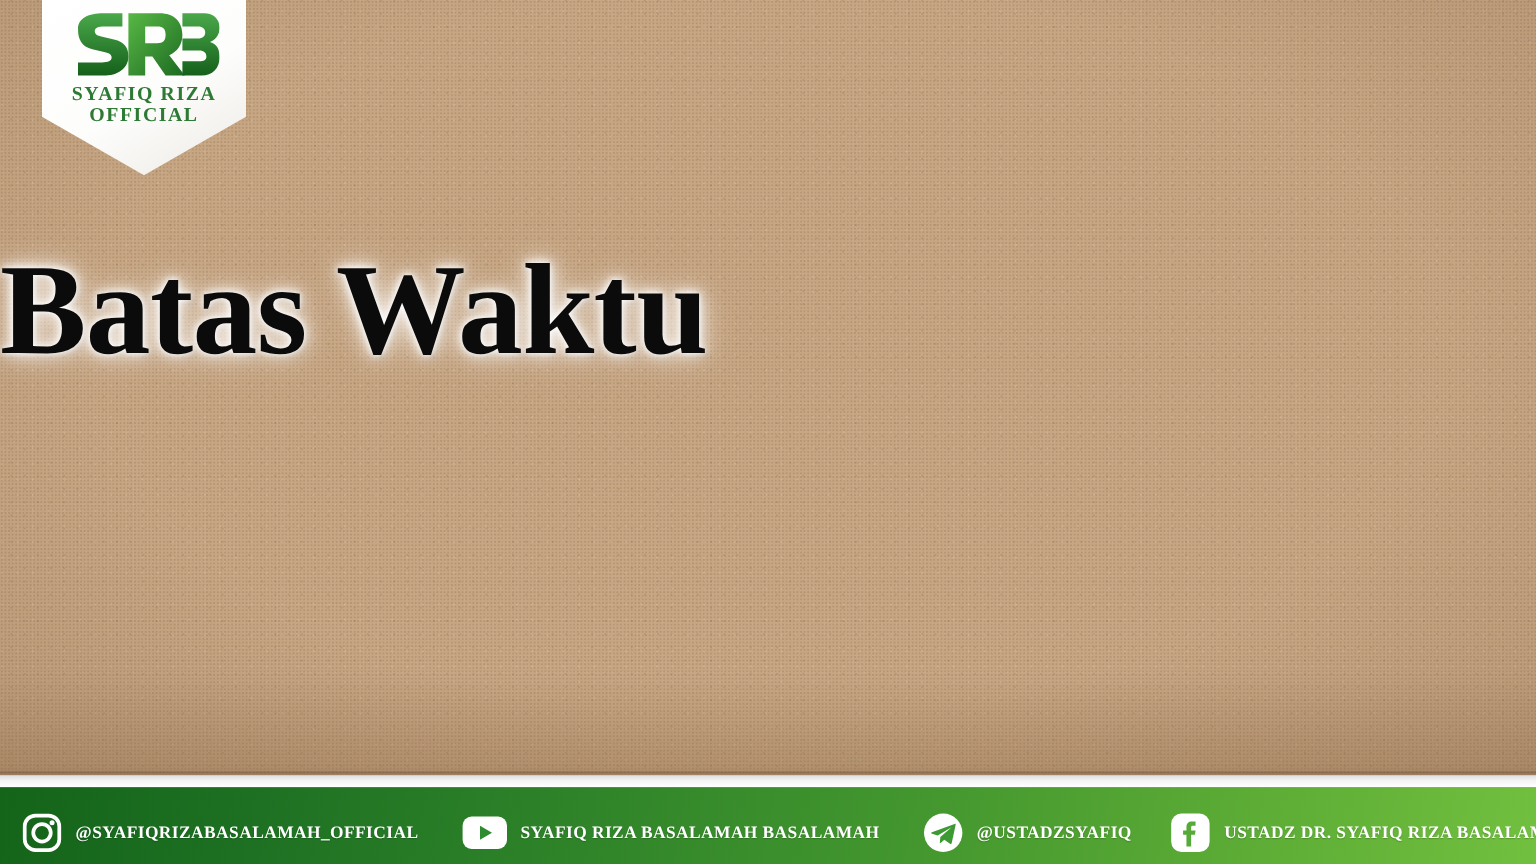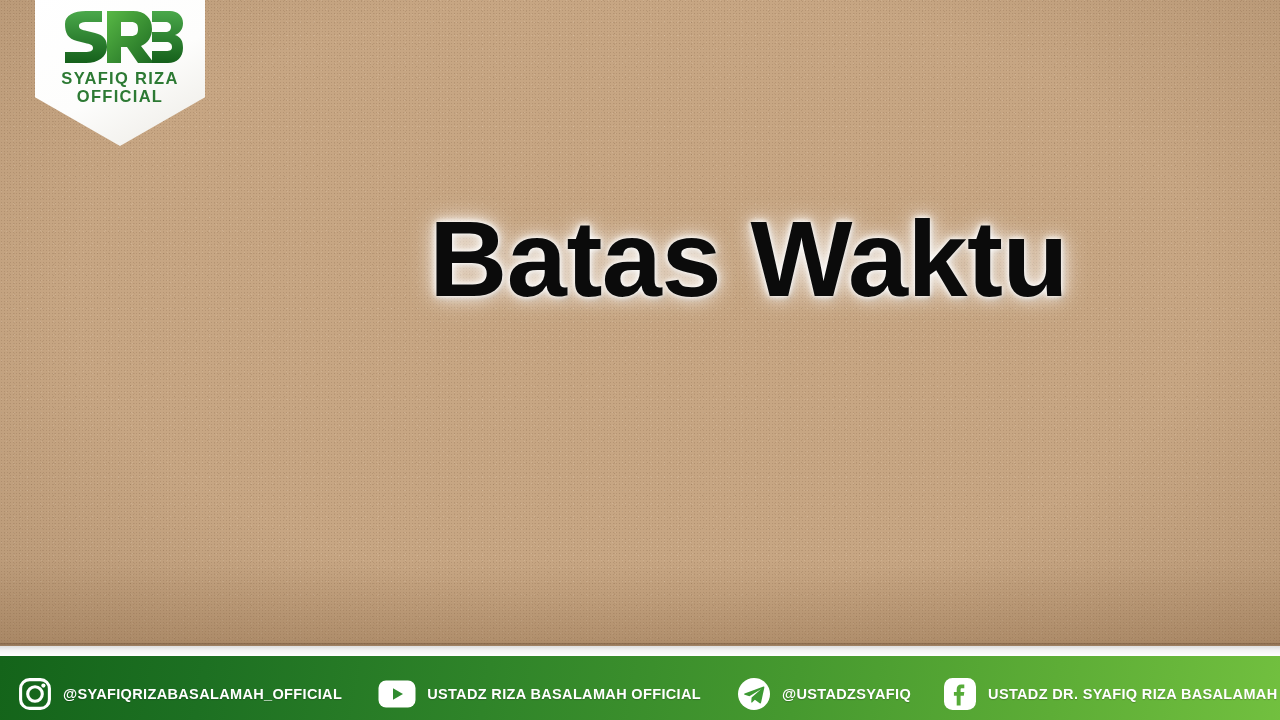--- a/index.html
+++ b/index.html
@@ -5,21 +5,21 @@
   html, body {
     margin: 0;
     padding: 0;
     background: #000;
   }
   .stage {
     position: relative;
     width: 1280px;
     height: 720px;
     overflow: hidden;
-    font-family: Liberation Sans, sans-serif;
+    font-family: Liberation Serif, serif;
     background: #c9a882;
   }
 
   
   .bg {
     position: absolute;
     left: 0; top: 0;
     width: 1280px;
     height: 650px;
     background-color: #c7a683;
@@ -108,21 +108,21 @@
     white-space: nowrap;
   }
   .logo-line.l1 { margin-top: 3px; }
 
   
   .title-wrap {
     position: absolute;
     left: 0;
     top: 196px;
     width: 1068px;
-    text-align: right;
+    text-align: left;
   }
   .title-line {
     color: #0b0b0b;
     font-weight: bold;
     font-size: 108px;
     line-height: 125px;
     letter-spacing: -0.5px;
     white-space: nowrap;
     text-shadow:
       0 0 5px rgba(255,255,255,0.98),
@@ -235,21 +235,21 @@
       <span class="social-label">@SYAFIQRIZABASALAMAH_OFFICIAL</span>
     </div>
 
     <div class="social-item gap-yt">
       <span class="ico">
         <svg width="38" height="28" viewBox="0 0 38 28">
           <rect x="0.5" y="0.5" width="37" height="27" rx="7.5" ry="7.5" fill="#ffffff"></rect>
           <path d="M15 8.2 L25 14 L15 19.8 Z" fill="#2f8b2f"></path>
         </svg>
       </span>
-      <span class="social-label">USTADZ RIZA BASALAMAH OFFICIAL</span>
+      <span class="social-label">SYAFIQ RIZA BASALAMAH BASALAMAH</span>
     </div>
 
     <div class="social-item gap-tg">
       <span class="ico">
         <svg width="34" height="34" viewBox="0 0 34 34">
           <circle cx="17" cy="17" r="16" fill="#ffffff"></circle>
           <path d="M26.5 9.6 L7.6 16.6 C6.9 16.9 6.9 17.6 7.7 17.8 L12.4 19.2 L24 12.3 L14.6 20.6 L14.2 25.4 C14.8 25.6 15.2 25.3 15.6 24.9 L17.9 22.7 L22.7 26.2 C23.4 26.6 23.9 26.4 24.1 25.5 L27.3 10.7 C27.5 9.7 27.3 9.3 26.5 9.6 Z" fill="#3d9a33"></path>
         </svg>
       </span>
       <span class="social-label">@USTADZSYAFIQ</span>

